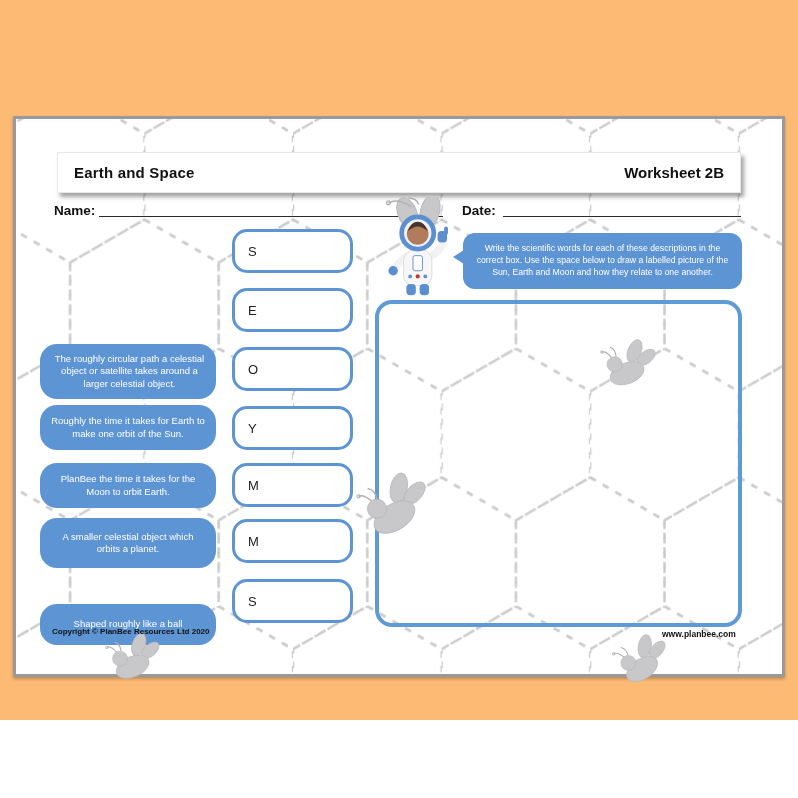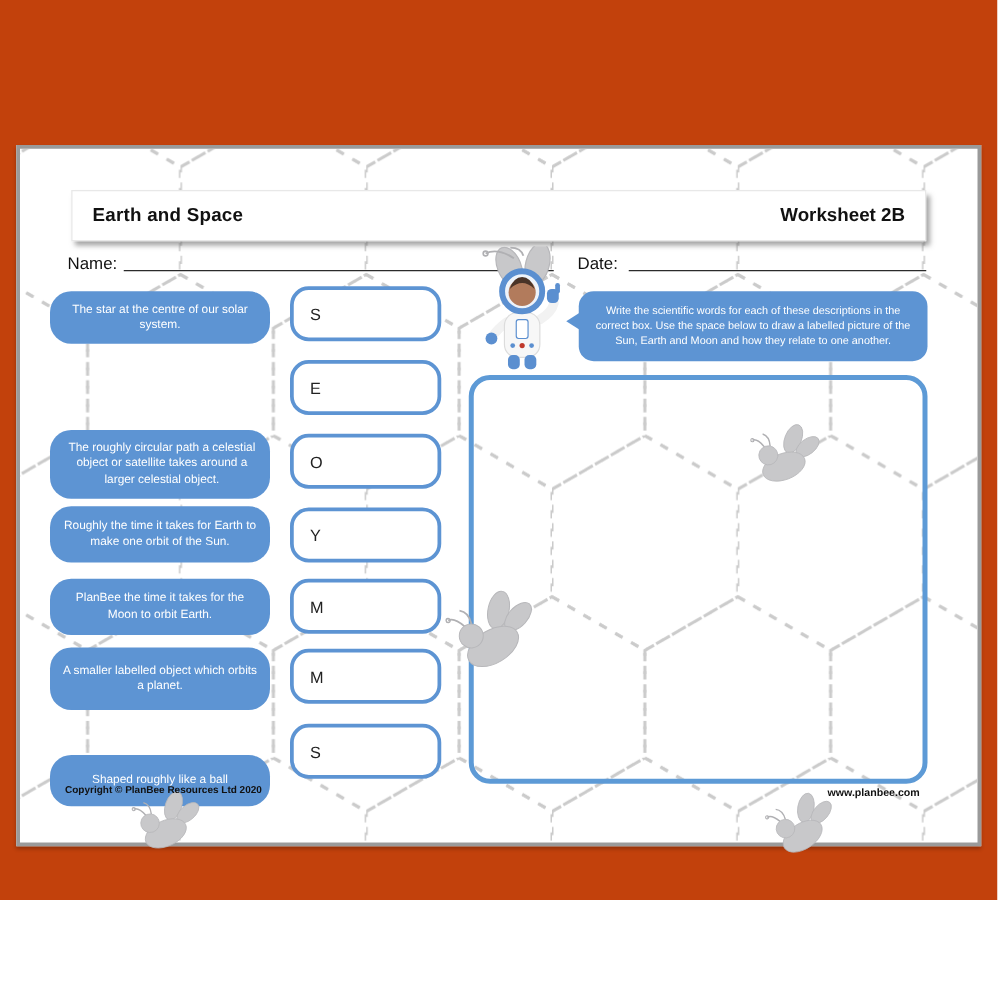--- a/index.html
+++ b/index.html
@@ -1,31 +1,31 @@
 <!DOCTYPE html>
 <html><head>
 <meta charset="utf-8">
 <style>
   html,body{margin:0;padding:0;background:#ffffff;}
-  .canvas{position:relative;width:798px;height:720px;background:#c2410c;overflow:hidden;
+  .canvas{position:relative;width:798px;height:720px;background:#fdba74;overflow:hidden;
           font-family:"Liberation Sans","DejaVu Sans",sans-serif;color:#1a1a1a;}
   .frame{position:absolute;left:13px;top:116px;width:766px;height:555px;
          border:3px solid #9a9a9a;background:#ffffff;
          box-shadow:0 2px 3px rgba(0,0,0,0.25);}
   .hexbg{position:absolute;left:0;top:0;width:100%;height:100%;}
   .layer{position:absolute;left:0;top:0;width:798px;height:798px;pointer-events:none;}
   .layer *{pointer-events:auto;}
 
   .header-bar{position:absolute;left:57px;top:152px;width:684px;height:41px;background:#ffffff;
               box-shadow:3px 4px 4px rgba(90,90,90,0.55);border:1px solid #e8e8e8;
               display:flex;align-items:center;justify-content:space-between;padding:0 16px;box-sizing:border-box;}
   .header-bar .title{font-weight:bold;font-size:15px;letter-spacing:0.2px;color:#111;}
   .header-bar .wsnum{font-weight:bold;font-size:15px;color:#111;}
 
-  .field-label{position:absolute;font-weight:normal;font-size:13.5px;color:#111;}
+  .field-label{position:absolute;font-weight:bold;font-size:13.5px;color:#111;}
   .field-line{position:absolute;border-bottom:1.5px solid #2b2b2b;height:16px;}
 
   .desc-box{position:absolute;left:40px;width:176px;background:#5d94d3;border-radius:17px;
             color:#ffffff;font-size:9.5px;line-height:1.3;display:flex;align-items:center;
             justify-content:center;text-align:center;padding:3px 10px;box-sizing:border-box;}
   .ans-box{position:absolute;left:232px;width:121px;height:44px;background:#ffffff;
            border:3.5px solid #5d94d3;border-radius:15px;display:flex;align-items:center;
            padding-left:13px;box-sizing:border-box;font-size:13px;color:#222;}
 
   .bubble{position:absolute;left:463px;top:233px;width:279px;height:56px;background:#5d94d3;
@@ -70,25 +70,24 @@
     <div class="header-bar">
       <span class="title">Earth and Space</span>
       <span class="wsnum">Worksheet 2B</span>
     </div>
 
     <span class="field-label" style="left:54px;top:203px;">Name:</span>
     <span class="field-line" style="left:99px;top:200px;width:344px;"></span>
     <span class="field-label" style="left:462px;top:203px;">Date:</span>
     <span class="field-line" style="left:503px;top:200px;width:238px;"></span>
 
-    <div class="desc-box" style="top:233px;height:42px;">The star at the centre of our solar system.</div>
     <div class="desc-box" style="top:344px;height:55px;padding-left:13px;">The roughly circular path a celestial object or satellite takes around a larger celestial object.</div>
     <div class="desc-box" style="top:405px;height:45px;">Roughly the time it takes for Earth to make one orbit of the Sun.</div>
     <div class="desc-box" style="top:463px;height:45px;">PlanBee the time it takes for the Moon to orbit Earth.</div>
-    <div class="desc-box" style="top:518px;height:50px;">A smaller labelled object which orbits a planet.</div>
+    <div class="desc-box" style="top:518px;height:50px;">A smaller celestial object which orbits a planet.</div>
     <div class="desc-box" style="top:604px;height:41px;">Shaped roughly like a ball</div>
 
     <div class="ans-box" style="top:229px;">
         <span>S</span>
       </div>
     <div class="ans-box" style="top:288px;">
         <span>E</span>
       </div>
     <div class="ans-box" style="top:347px;">
         <span>O</span>

